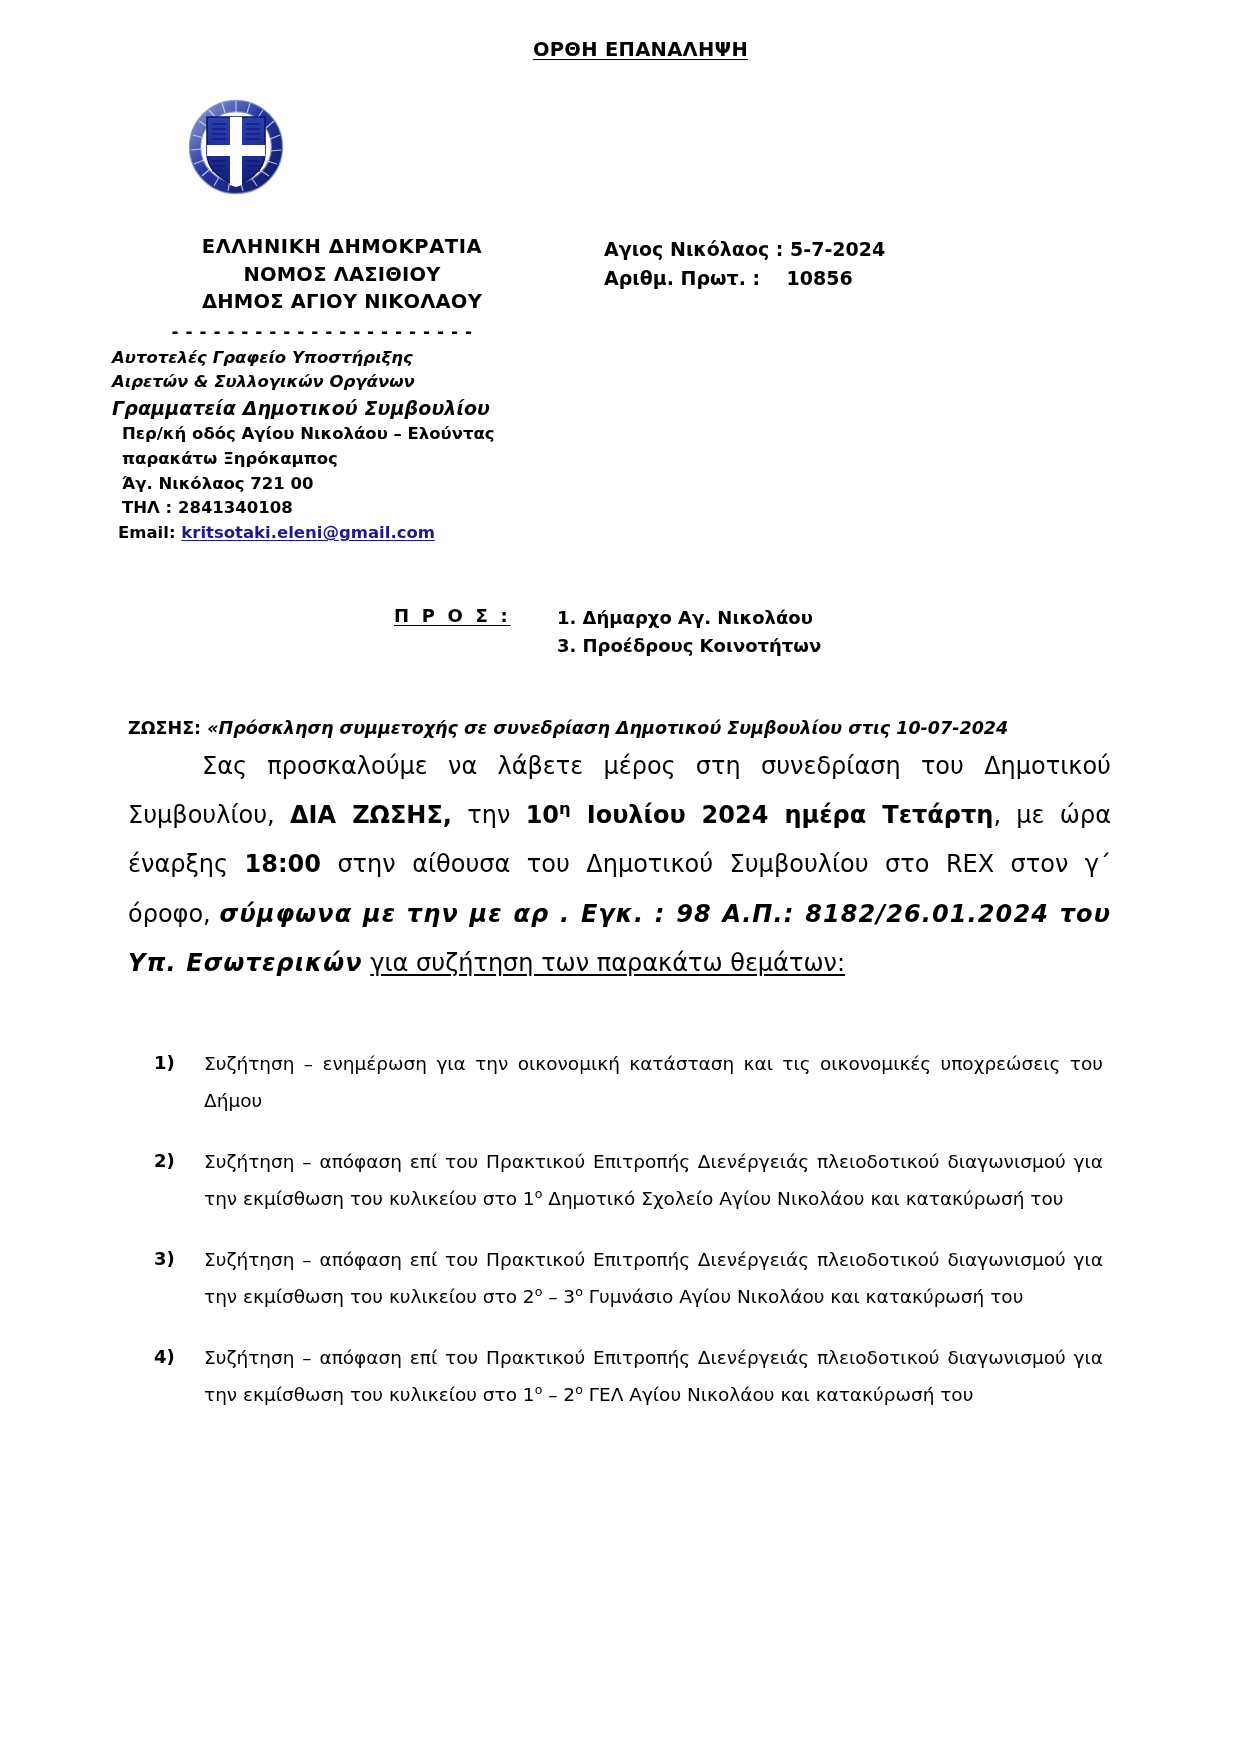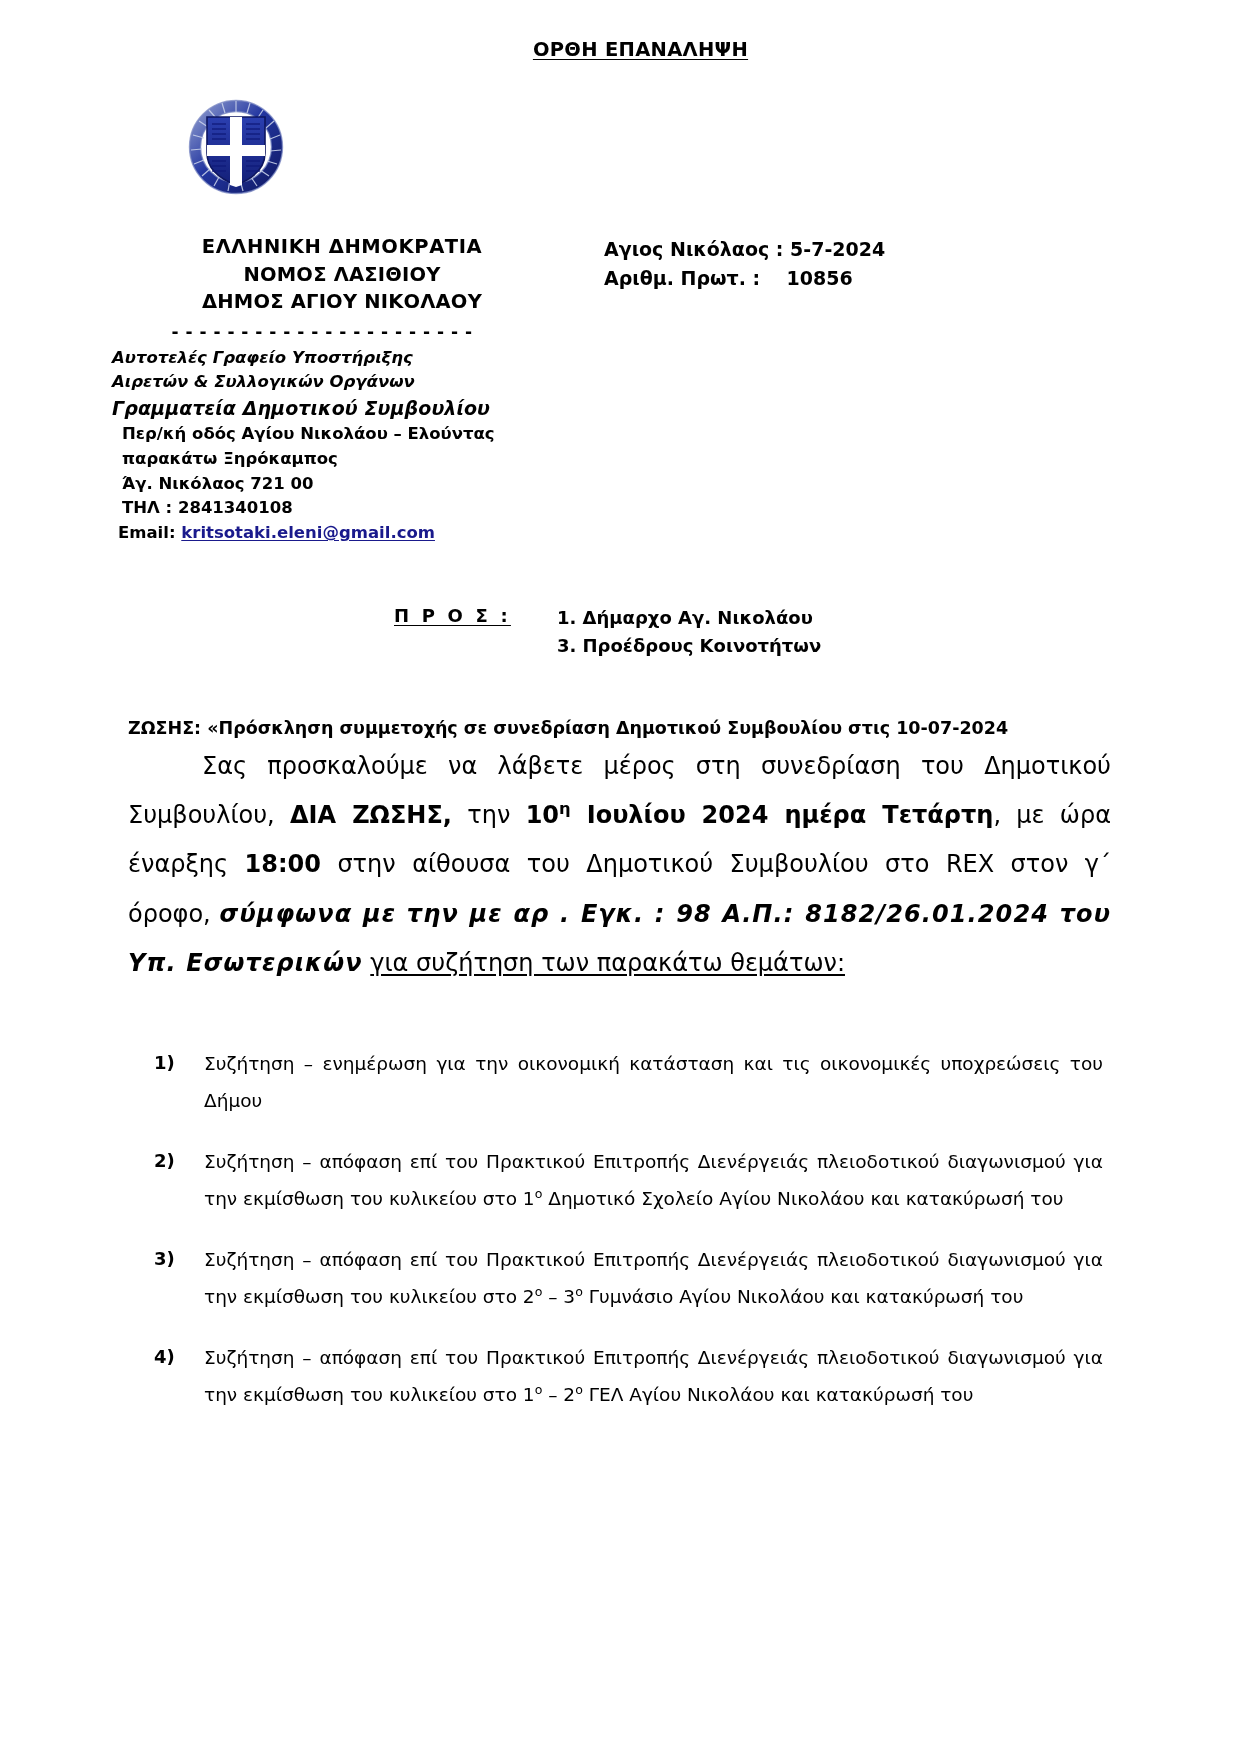--- a/index.html
+++ b/index.html
@@ -144,21 +144,21 @@
 
   
   .thema {
     margin-top: 56px;
     padding-left: 16px;
     font-size: 17.5px;
     font-weight: bold;
     line-height: 1.45;
   }
   .thema .thema-key { font-style: normal; }
-  .thema .thema-val { }
+  .thema .thema-val { font-style: italic; }
 
   
   .body-par {
     text-align: justify;
     font-size: 24px;
     line-height: 2.06;
     padding: 0 18px 0 16px;
     text-indent: 74px;
   }
   .b { font-weight: bold; }

